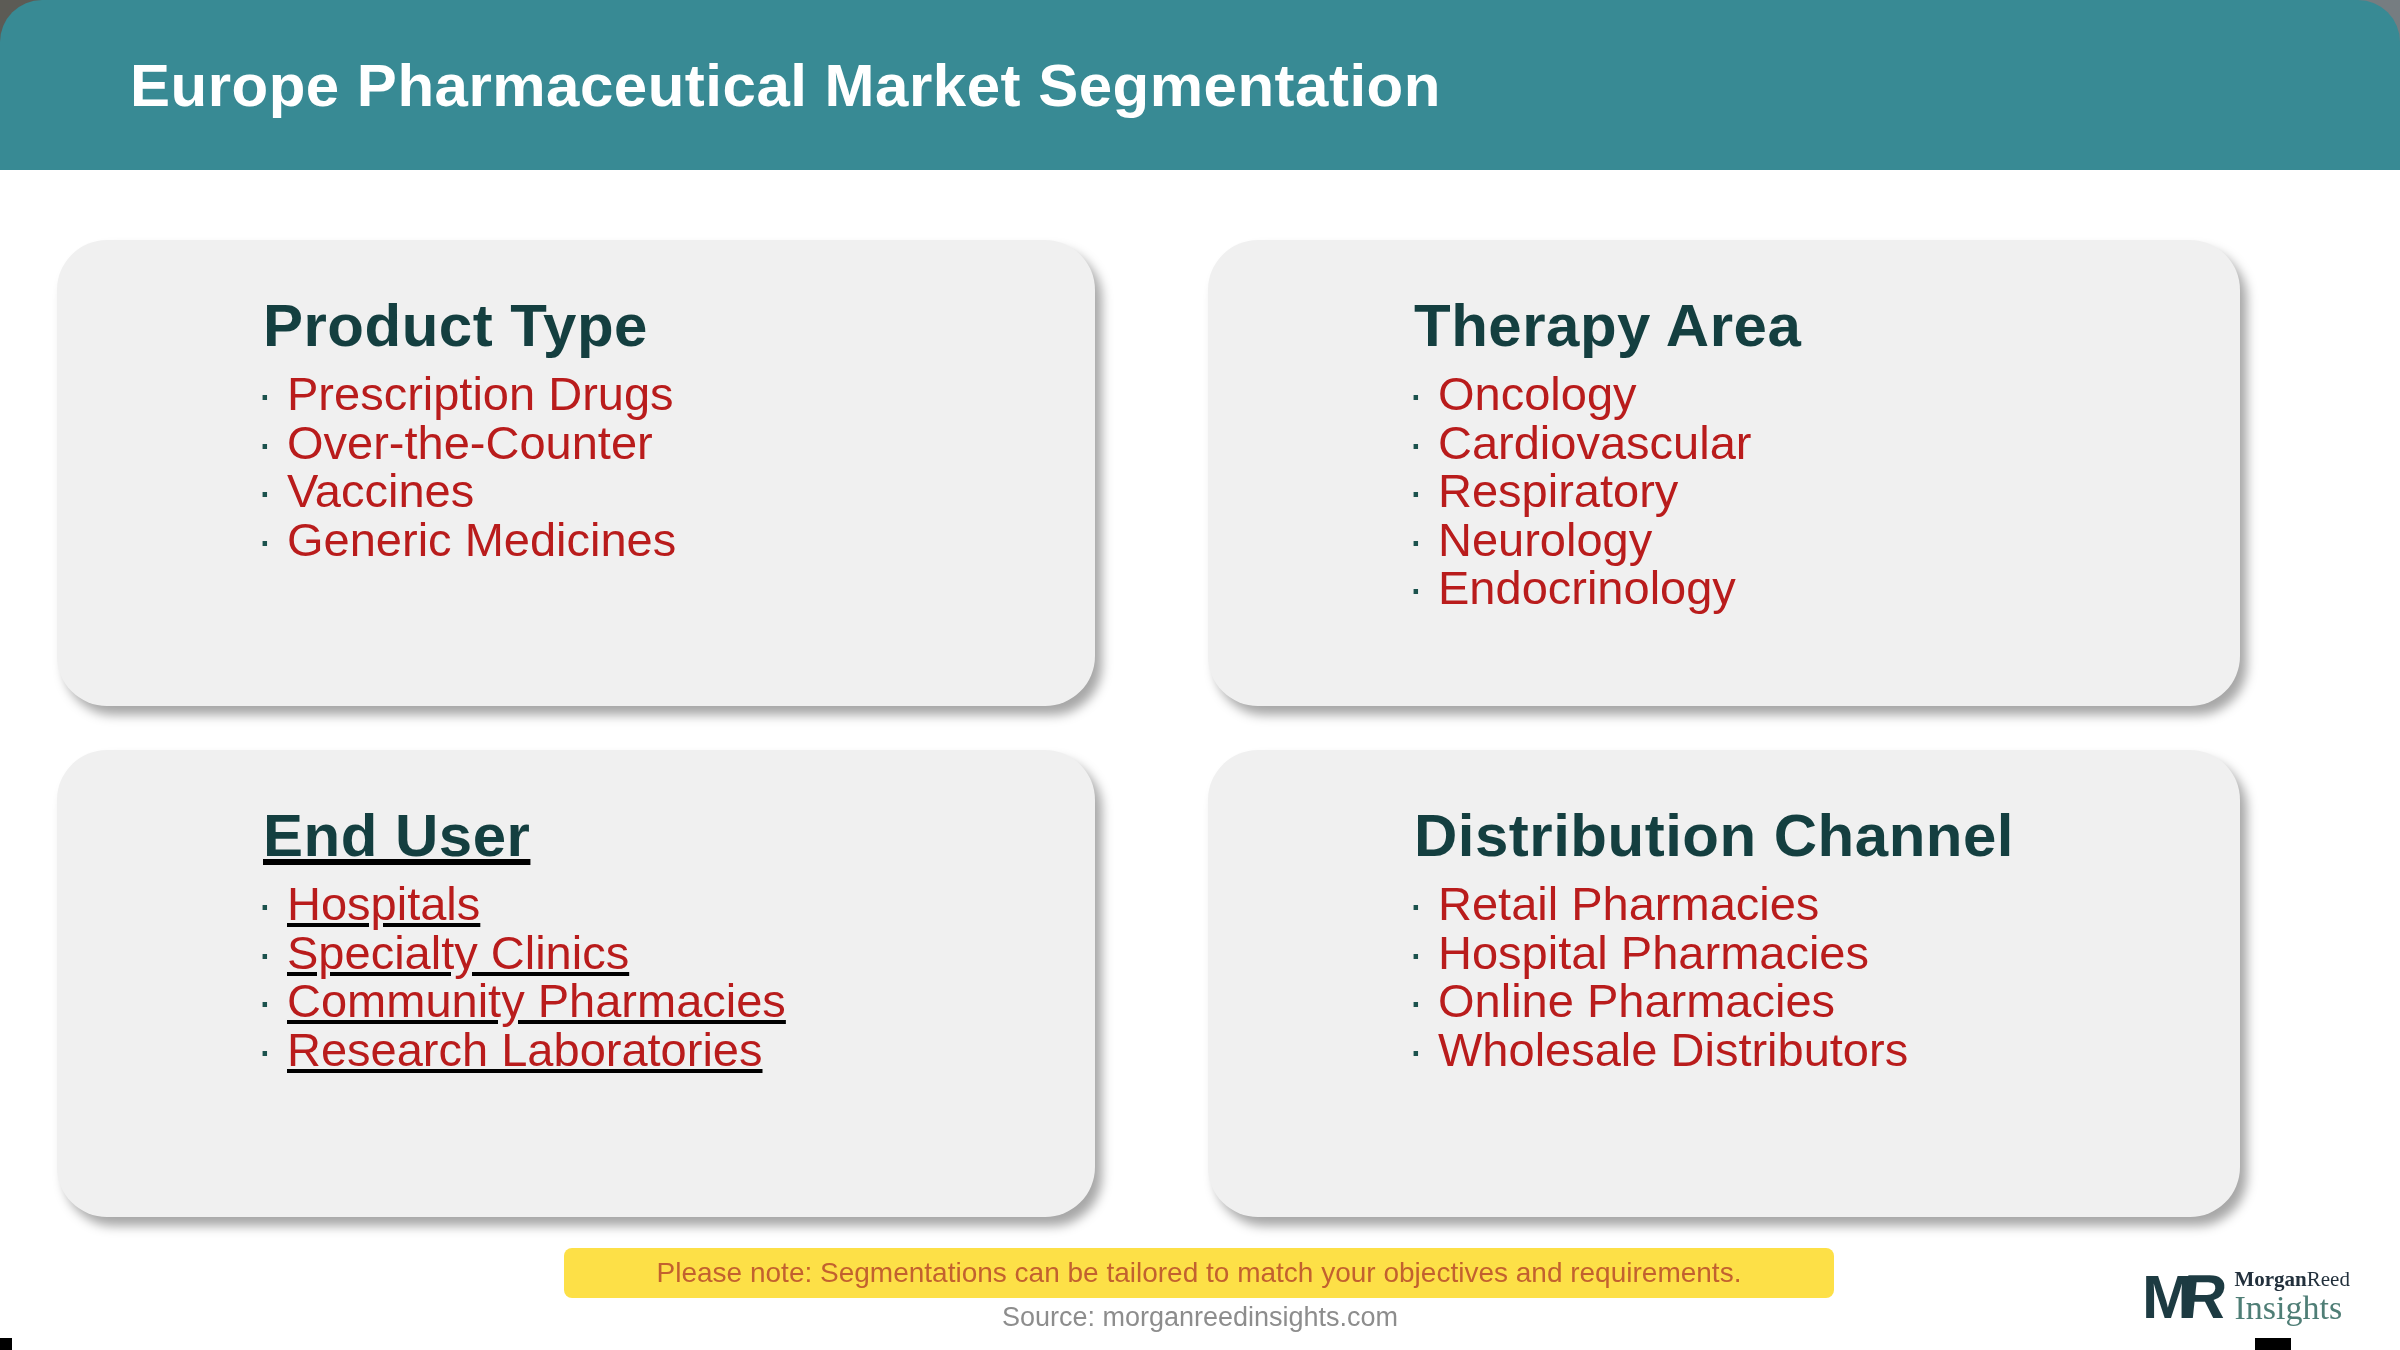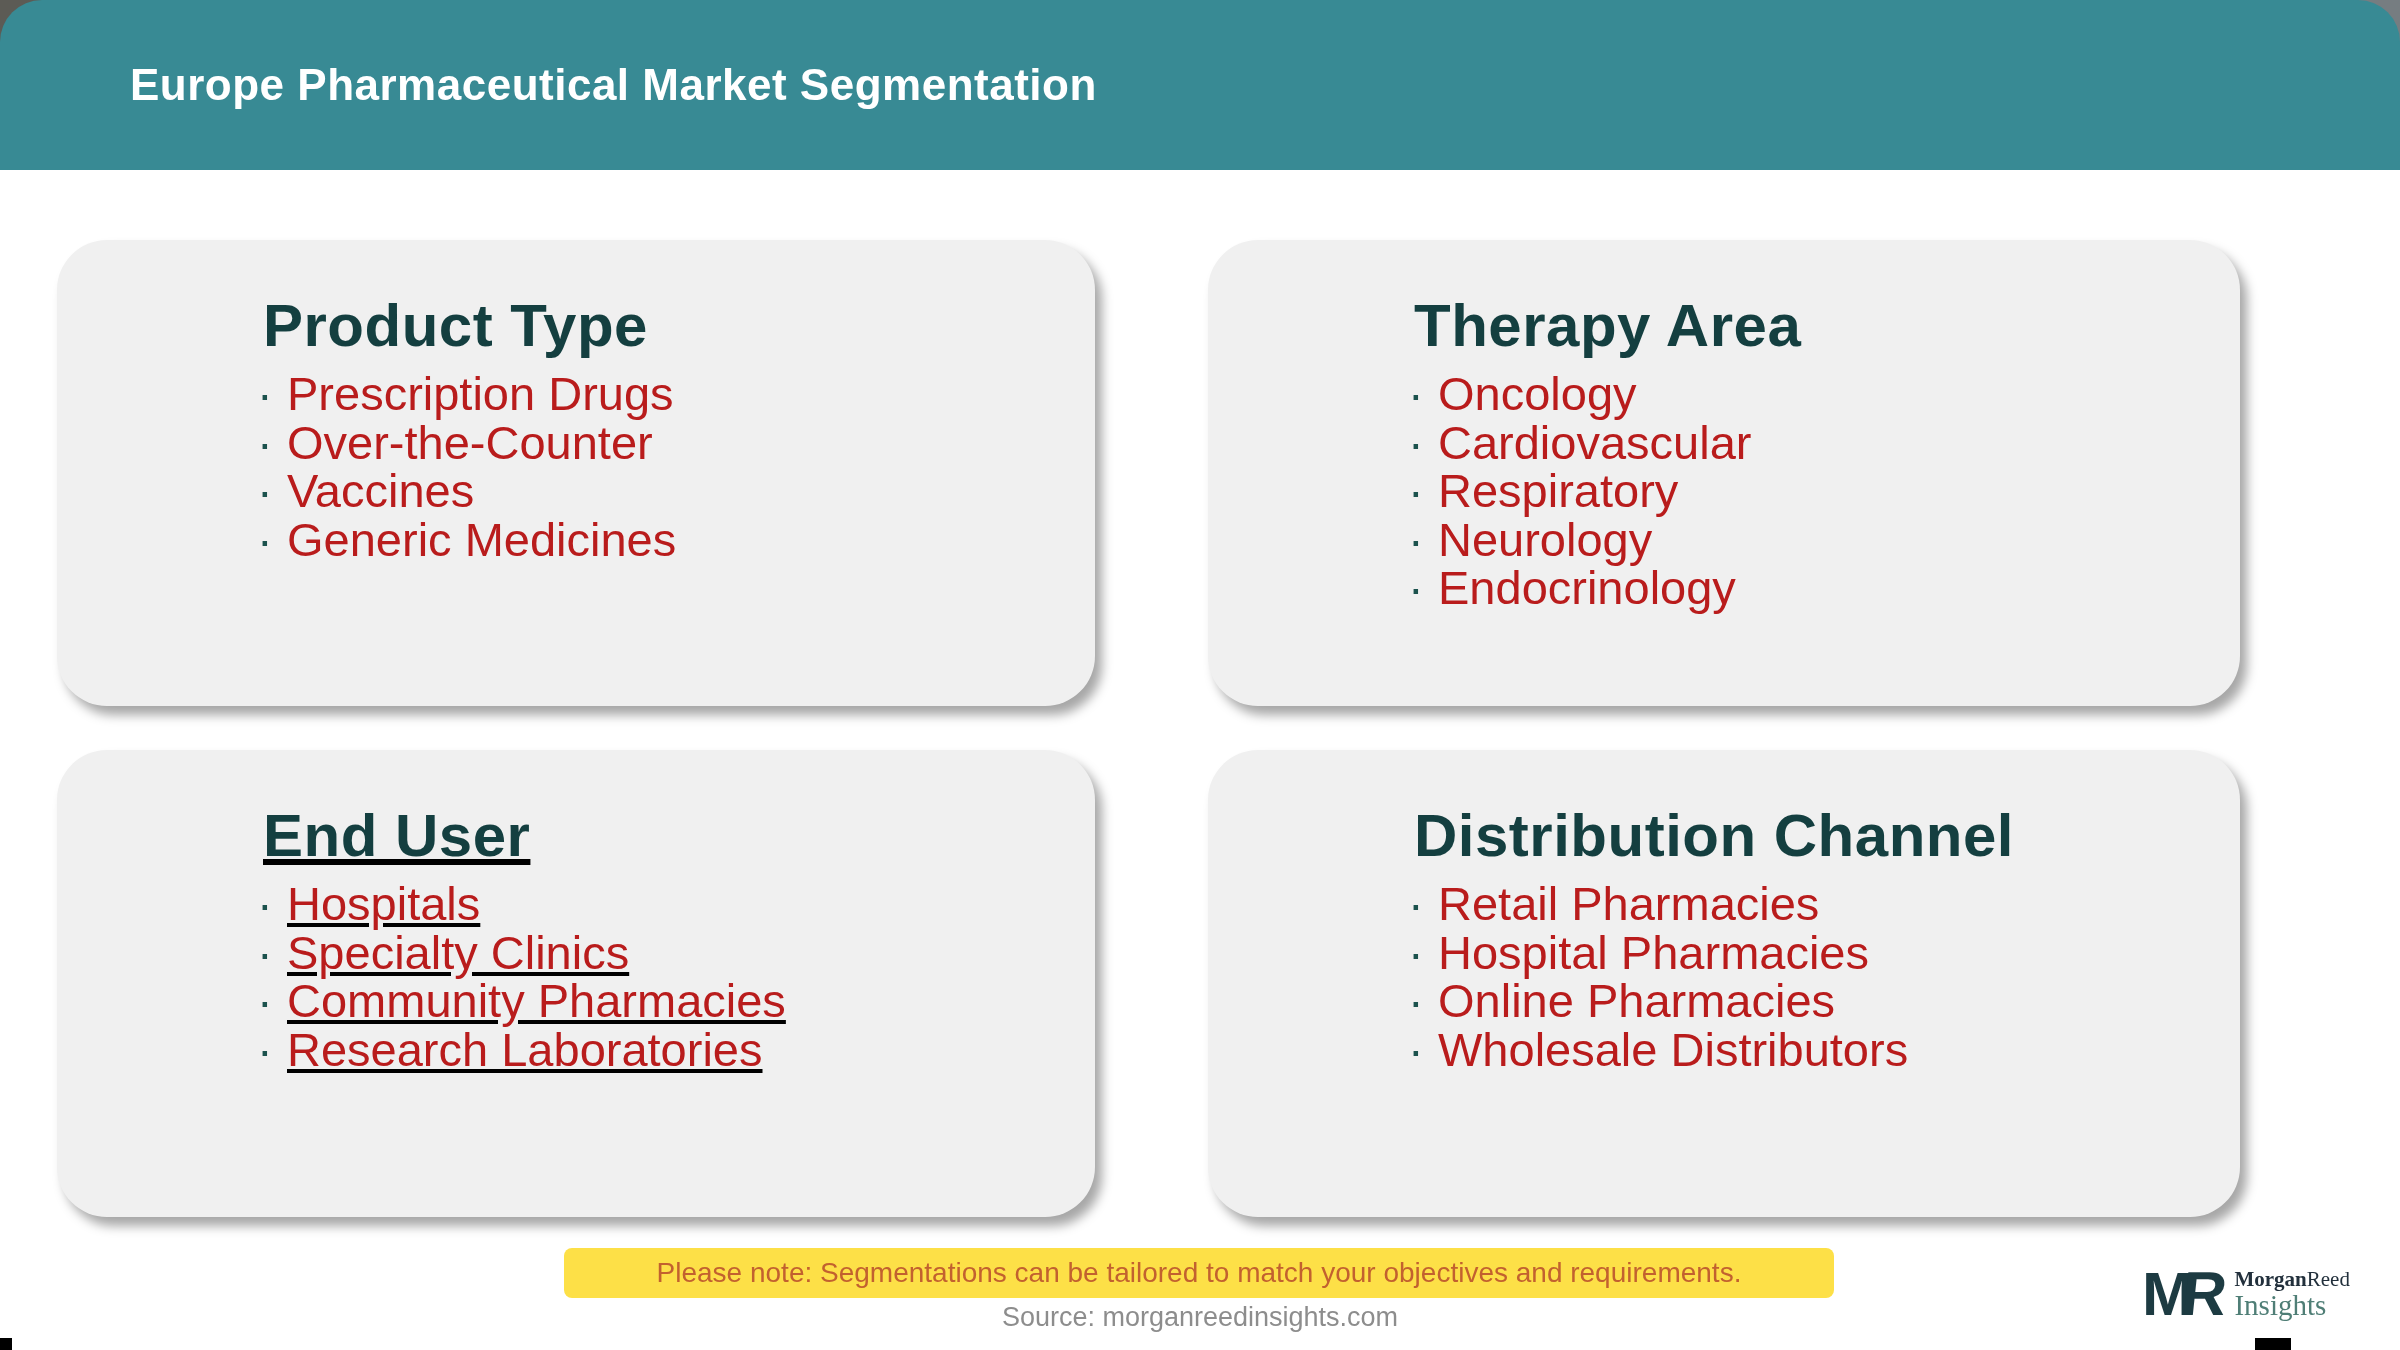--- a/index.html
+++ b/index.html
@@ -21,21 +21,21 @@
     width: 2400px; height: 170px;
     background: #388a94;
     border-radius: 42px 42px 0 0;
     display: flex; align-items: center;
     box-sizing: border-box; padding-left: 130px;
     z-index: 1;
   }
   .banner h1 {
     margin: 0;
     color: #ffffff;
-    font-size: 44px;
+    font-size: 60px;
     font-weight: bold;
     letter-spacing: 0.5px;
   }
 
   .card {
     position: absolute;
     background: #f0f0f0;
     border-radius: 50px;
     box-shadow: 7px 9px 11px rgba(0,0,0,0.35);
     box-sizing: border-box;
@@ -110,21 +110,21 @@
   .logo .monogram .r { transform: skewX(-6deg); display: inline-block; }
   .logo .text-block { display: flex; flex-direction: column; line-height: 1.05; }
   .logo .name {
     font-family: "Liberation Serif", serif;
     font-size: 21px;
     color: #22303c;
   }
   .logo .name .bold { font-weight: bold; }
   .logo .tagline {
     font-family: "Liberation Serif", serif;
-    font-size: 29px;
+    font-size: 34px;
     color: #4f7e76;
   }
 
   .artifact { position: absolute; background: #000000; z-index: 2; }
   .artifact.bl { left: 0; top: 1338px; width: 12px; height: 12px; }
   .artifact.br { left: 2255px; top: 1338px; width: 36px; height: 12px; }
 </style>
 </head>
 <body>
 

